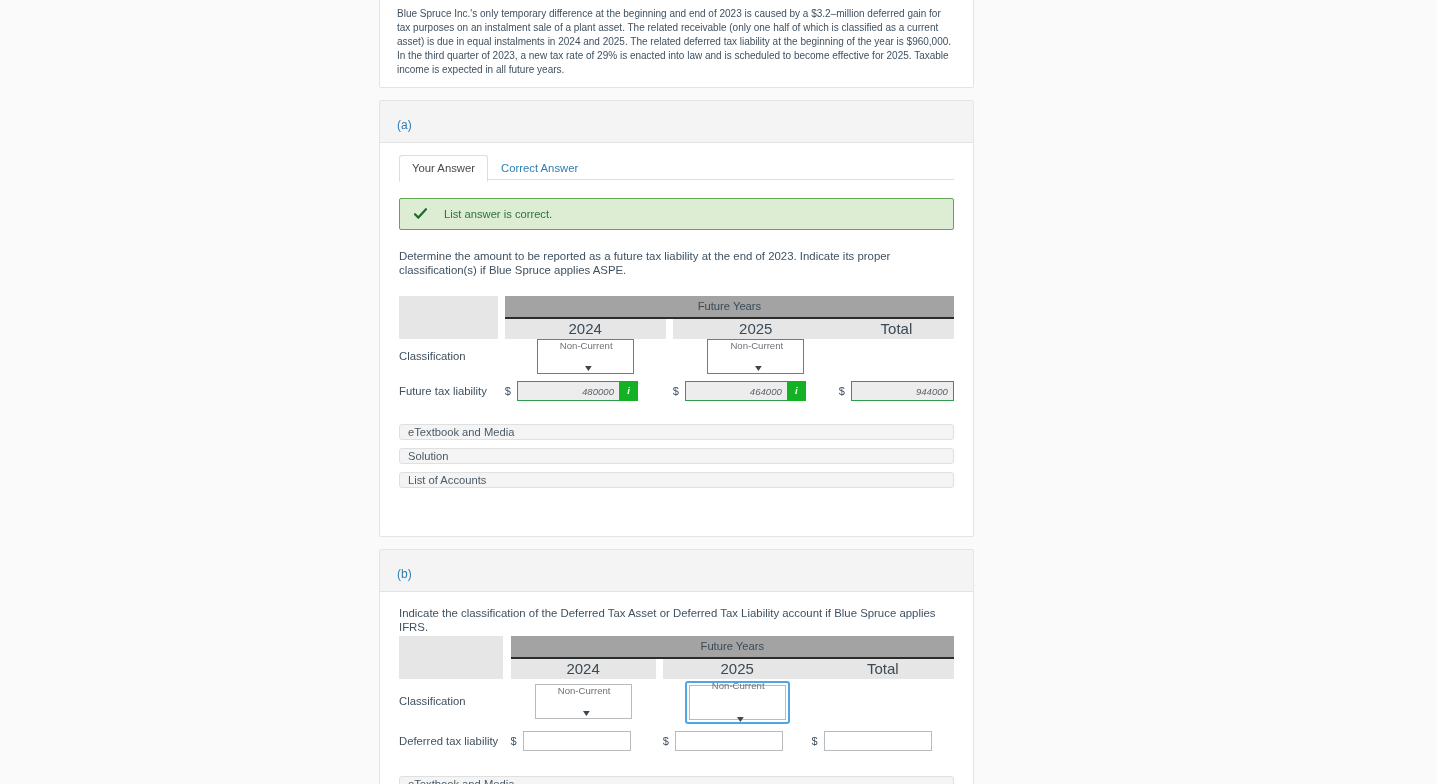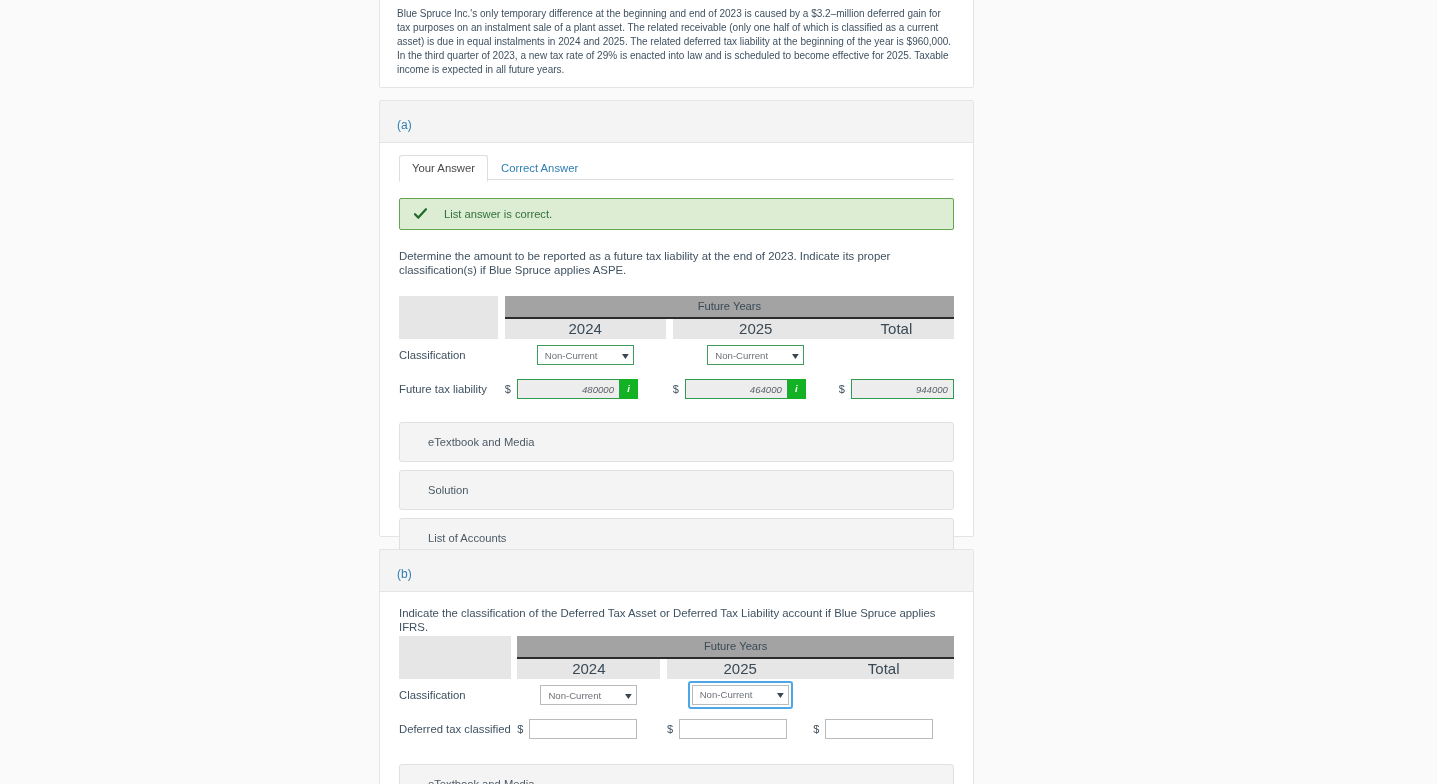--- a/index.html
+++ b/index.html
@@ -156,26 +156,27 @@
   }
   .cls-row td { height: 33px; }
   .val-row td { height: 34px; }
 
   
   .sel {
     display: inline-flex;
     align-items: center;
     justify-content: space-between;
     width: 97px;
-    height: 20px;
+    height: 35px;
     padding: 0 5px 0 7px;
     font-size: 9.6px;
     color: #6d7278;
     background: #ffffff;
     cursor: pointer;
+    flex-direction: column;
   }
   .sel.green { border: 1px solid #3f9c5a; }
   .sel.plain { border: 1px solid #b8bcbf; }
   .sel .chev {
     font-size: 10px;
     color: #3b4650;
     transform: scaleX(1.35);
     margin-left: 4px;
   }
   .sel-focus {
@@ -230,24 +231,24 @@
     align-items: center;
     justify-content: center;
     cursor: pointer;
   }
 
   
   .accordion {
     background: #f4f4f4;
     border: 1px solid #e0e0e0;
     border-radius: 3px;
-    height: 40px;
+    height: 16px;
     display: flex;
     align-items: center;
-    padding: 0 28px;
+    padding: 0 8px;
     font-size: 11.2px;
     color: #4b5a66;
     margin-top: 8px;
     cursor: pointer;
   }
   .attempts {
     text-align: right;
     font-size: 10.4px;
     font-weight: bold;
     color: #3f5160;
@@ -424,21 +425,21 @@
                 <span class="sel plain">
                   <span>Non-Current</span>
                   <span class="chev">▾</span>
                 </span>
               </span>
             </td>
             <td></td>
           </tr>
 
           <tr class="val-row">
-            <td class="row-label">Deferred tax classified</td>
+            <td class="row-label">Deferred tax liability</td>
             <td></td>
             <td>
               <div class="money">
                 <span class="dollar">$</span>
                 <span class="inp empty"></span>
               </div>
             </td>
             <td></td>
             <td>
               <div class="money">

